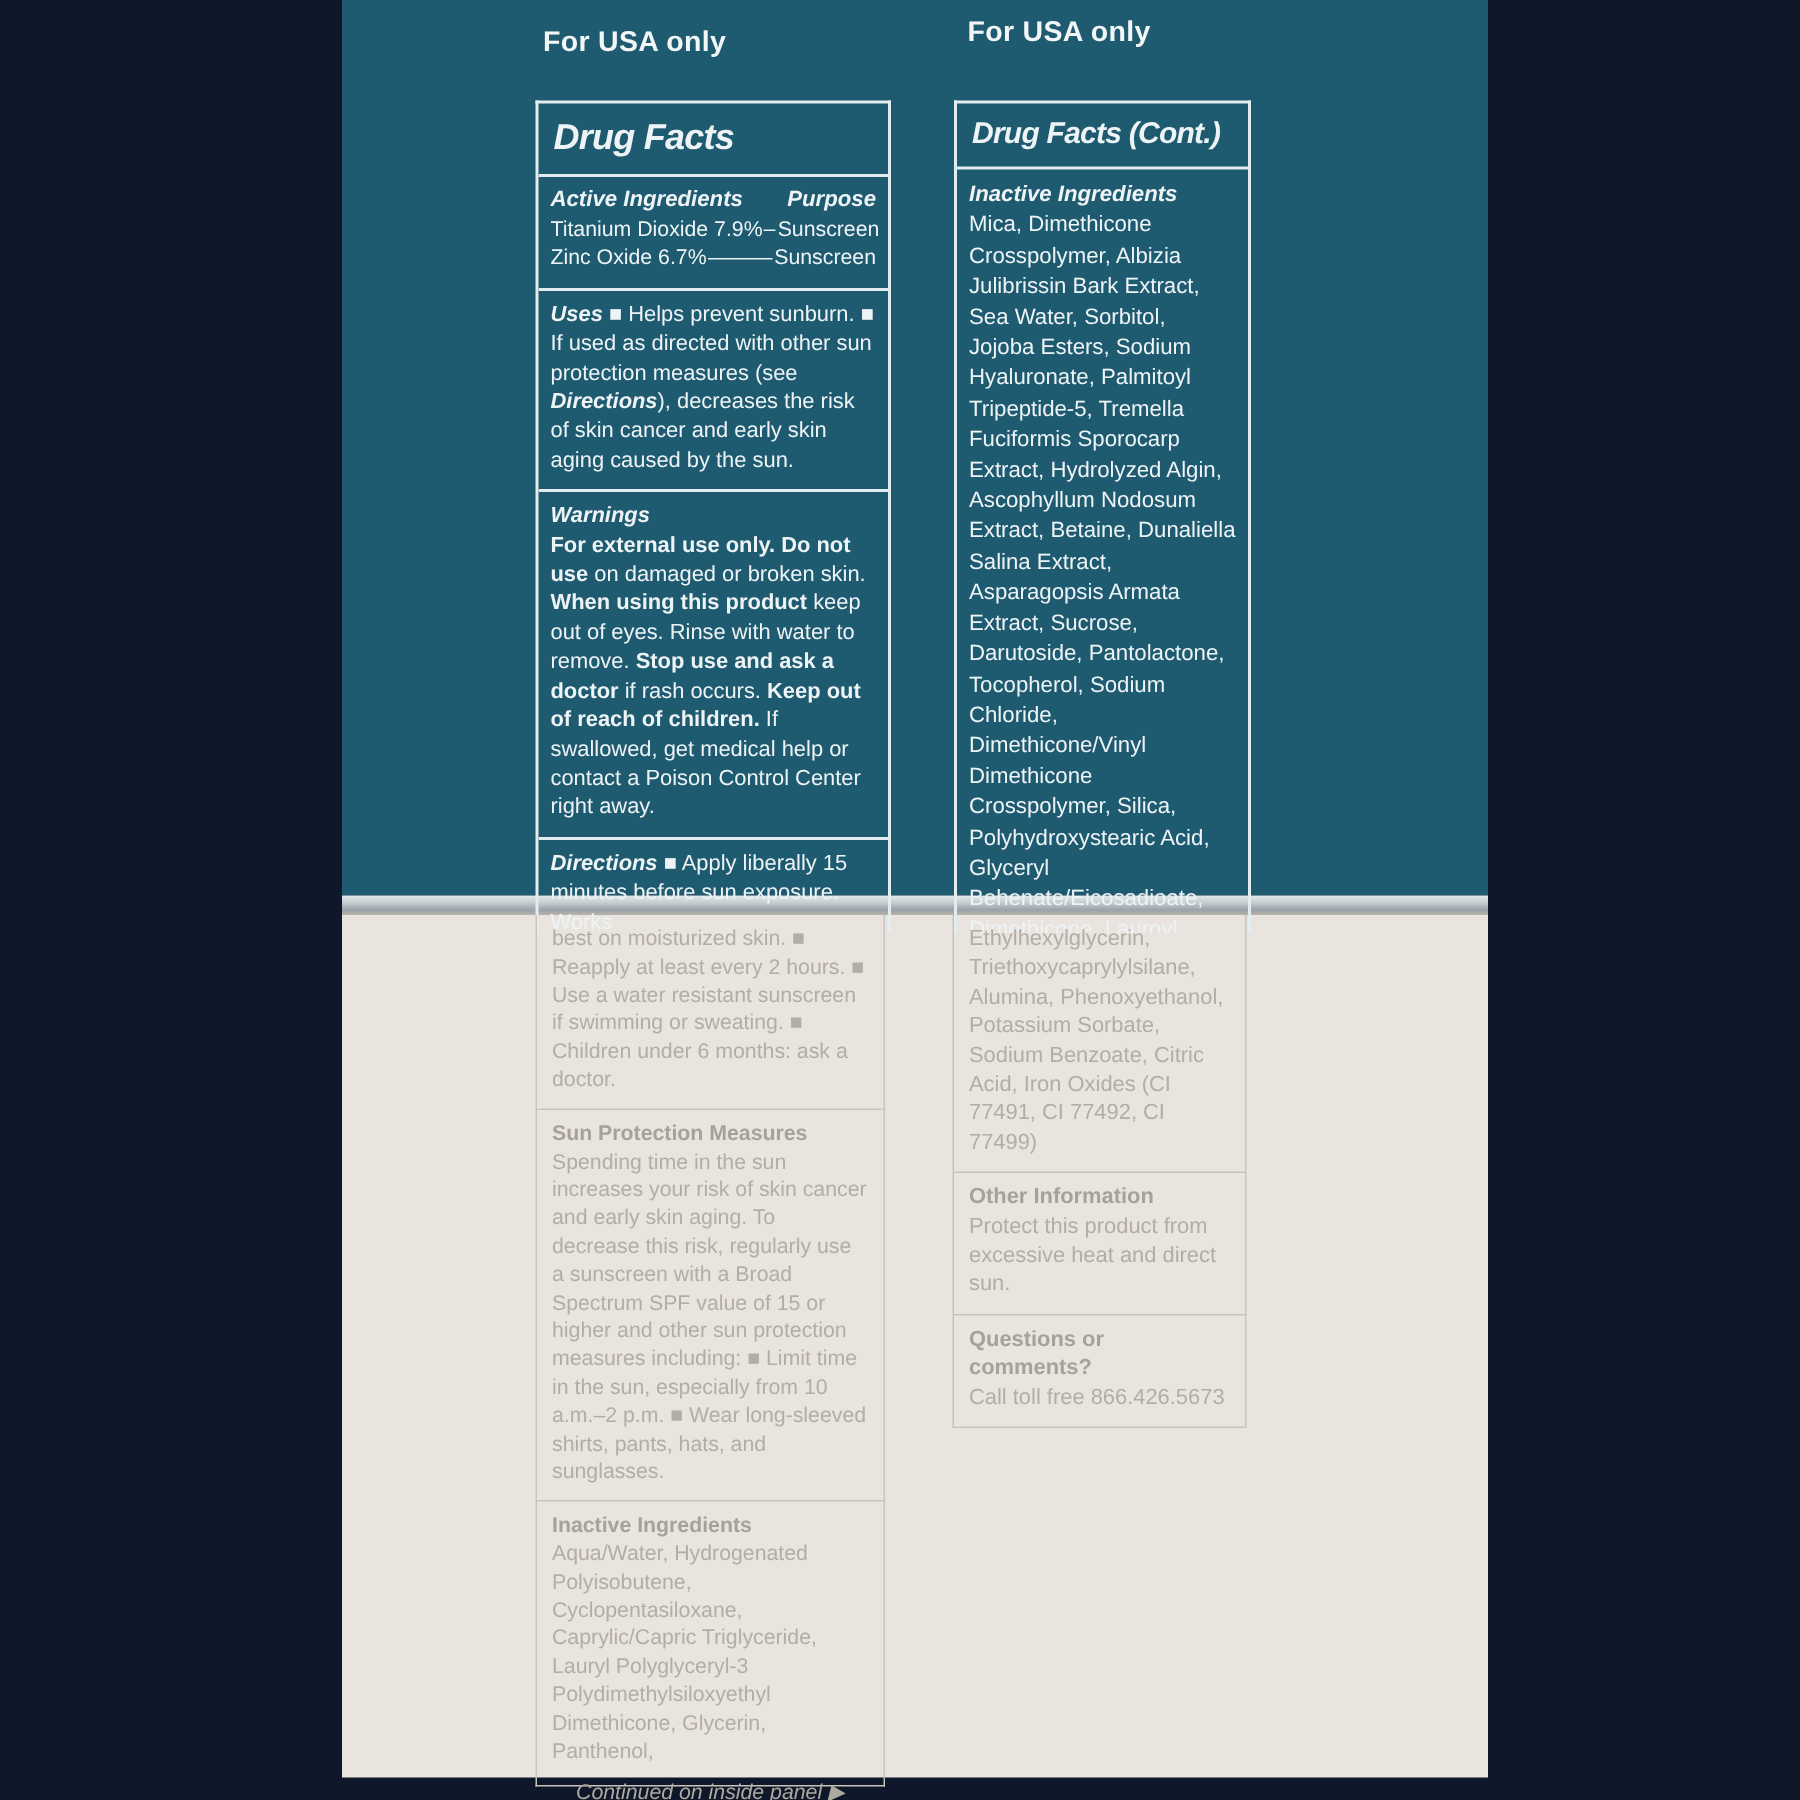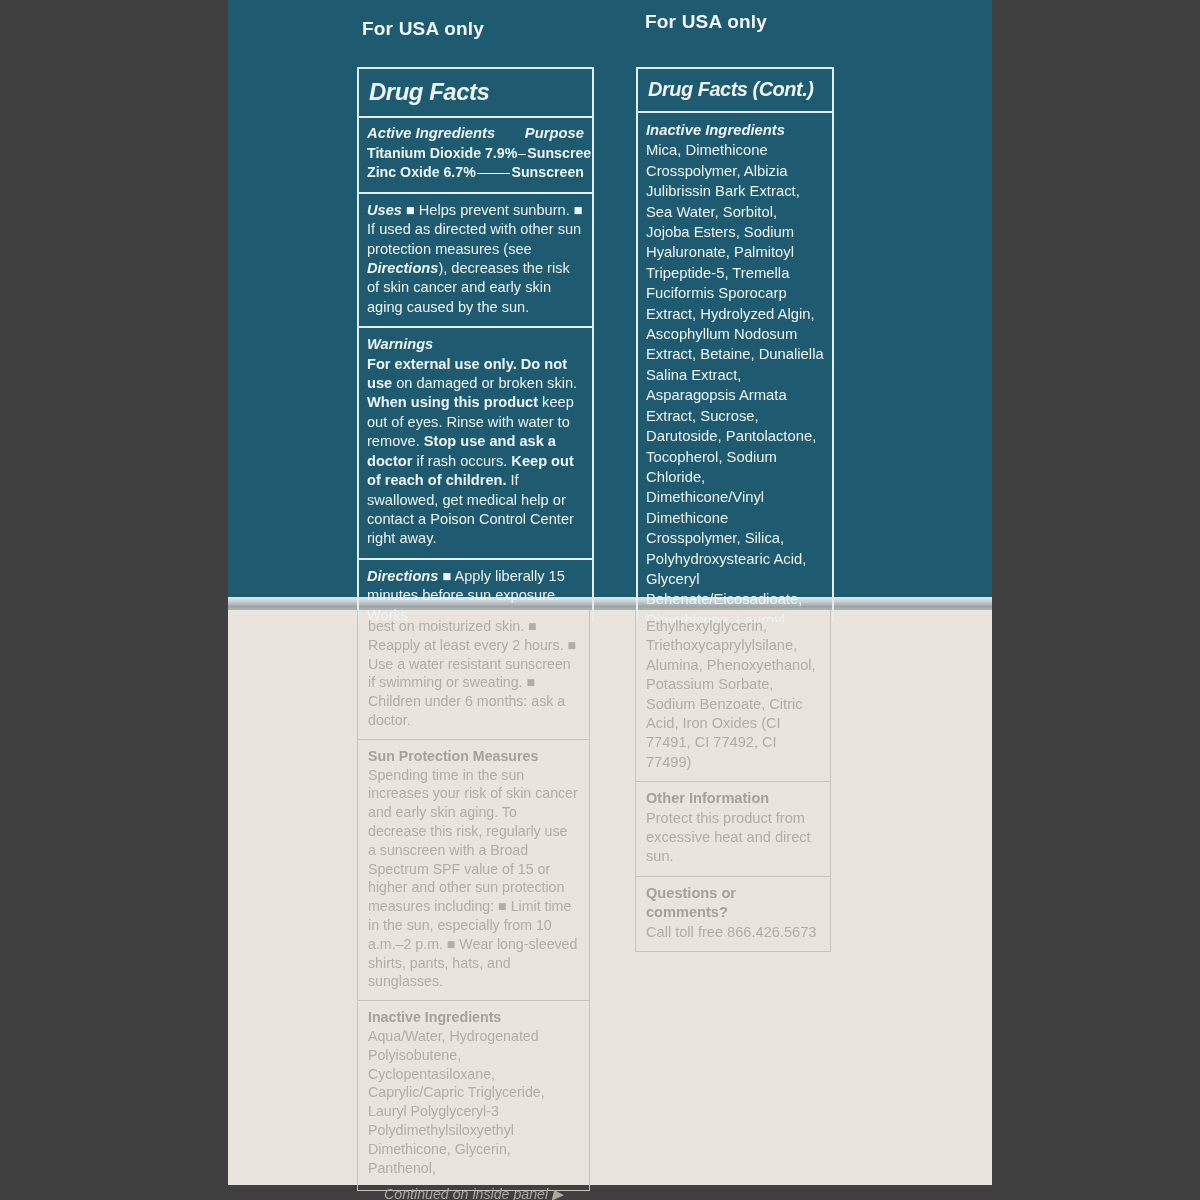--- a/index.html
+++ b/index.html
@@ -1,16 +1,16 @@
 <!DOCTYPE html>
 <html><head>
 <meta charset="utf-8">
 <style>
   html,body{margin:0;padding:0;background:#ffffff;}
-  .page{position:relative;width:1200px;height:1200px;background:#404040;overflow:hidden;
+  .page{position:relative;width:1200px;height:1200px;background:#0f172a;overflow:hidden;
         font-family:"Liberation Sans",sans-serif;}
   
   .teal-bg{position:absolute;left:228px;top:0;width:764px;height:597px;background:#1f5b70;}
   .edge-band{position:absolute;left:228px;top:597px;width:764px;height:13px;
              background:linear-gradient(180deg,#e2e9ea 0%,#c6cfd2 35%,#99a3a7 75%,#b9b4ac 100%);}
   .beige-bg{position:absolute;left:228px;top:610px;width:764px;height:575px;background:#e9e4dd;}
   
   .usa{position:absolute;color:#f2f6f7;font-weight:bold;font-size:19px;letter-spacing:.2px;}
   #usa-left{left:362px;top:18px;}
   #usa-right{left:645px;top:11px;}
@@ -20,21 +20,21 @@
   #tbox-right{left:636px;top:44px;width:194px;height:553px;}
   .dftitle{font-size:24px;font-weight:bold;font-style:italic;letter-spacing:-.5px;padding:9px 10px 10px;}
   #tbox-right .dftitle{font-size:20px;}
   .tsec{padding:7px 8px 9px;border-top:2px solid #e3ecee;}
   .tbody{font-size:14.6px;line-height:19.4px;overflow-wrap:break-word;}
   #tbox-right .tbody{font-size:14.8px;line-height:20.4px;}
   .b{font-weight:bold;}
   .bi{font-weight:bold;font-style:italic;}
   .ai-head{display:flex;justify-content:space-between;font-weight:bold;font-style:italic;
            font-size:14.8px;margin-bottom:3px;}
-  .ai-row{display:flex;align-items:baseline;font-size:14.2px;line-height:19.4px;white-space:nowrap;font-weight:bold;}
+  .ai-row{display:flex;align-items:baseline;font-size:14.2px;line-height:19.4px;white-space:nowrap;}
   .leader{flex:1;border-bottom:1.4px solid #eef4f6;margin:0 1px;transform:translateY(-3px);min-width:8px;}
   
   .gbox{position:absolute;border:1.5px solid #c9c3bb;border-top:none;color:#b2ada5;}
   #gbox-left{left:357px;top:610px;width:231px;height:580px;display:flex;flex-direction:column;}
   #gbox-right{left:635px;top:610px;width:194px;}
   .gsec{padding:7px 10px 9px;font-size:14.2px;line-height:18.8px;overflow-wrap:break-word;}
   #gbox-right .gsec{font-size:14.6px;line-height:19.4px;}
   .gsec+.gsec{border-top:1.5px solid #c9c3bb;}
   .ghead{font-weight:bold;color:#a7a299;}
   .ghead.it{}

